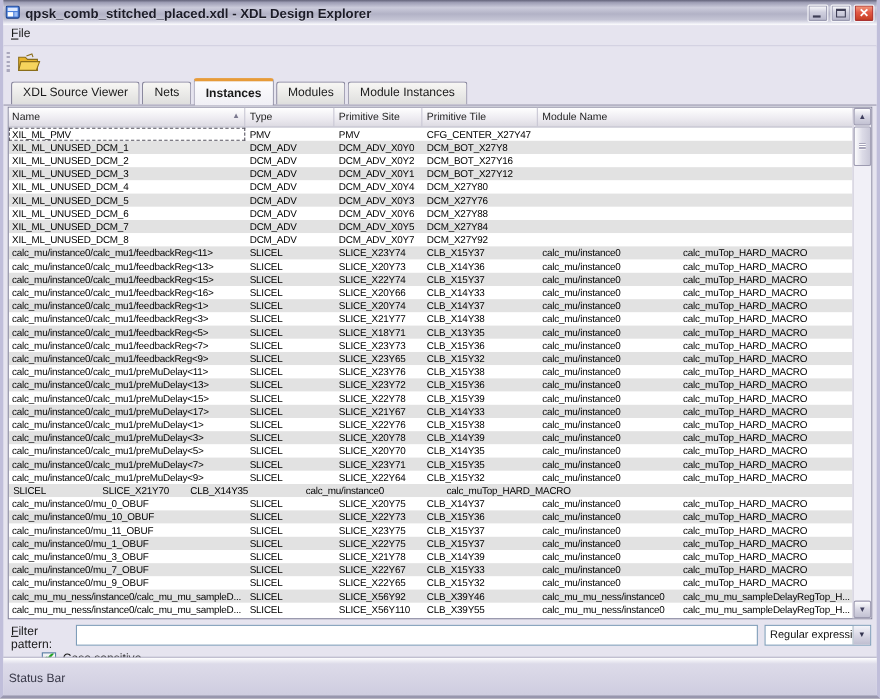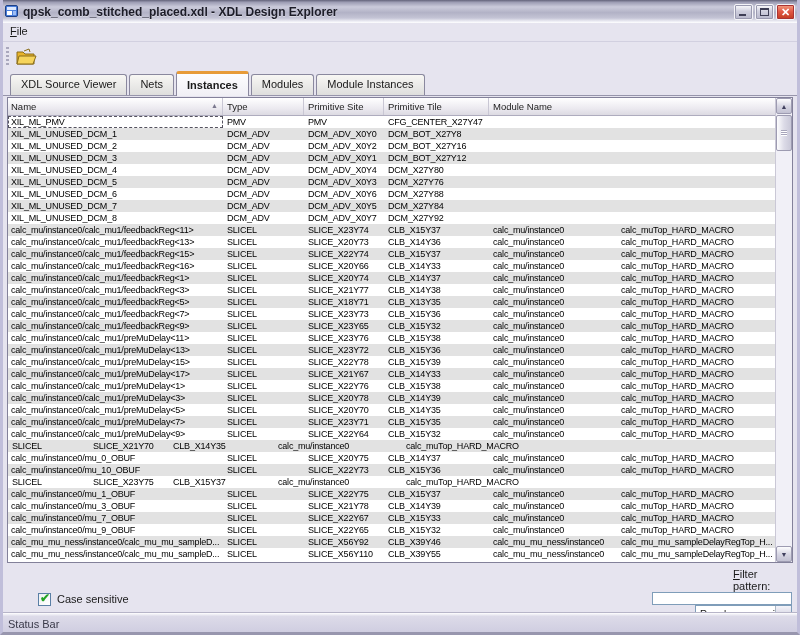--- a/index.html
+++ b/index.html
@@ -74,32 +74,32 @@
     display:flex; align-items:center; justify-content:center; cursor:pointer;
   }
   .sthumb {
     height:36px; margin-top:1px; border:1px solid #9d9bb1; border-radius:2px;
     background:linear-gradient(90deg,#fdfdfe,#dcdbe7 50%,#c9c8d8); position:relative; cursor:pointer;
   }
   .sthumb::after { content:""; position:absolute; left:4px; right:4px; top:14px; height:6px;
     background:repeating-linear-gradient(180deg,#a7a5ba 0 1px,#fff 1px 2px); }
   .strack { flex:1; }
   
-  .filterrow { position:absolute; left:7px; right:5px; top:568px; height:20px; display:flex; align-items:flex-end;flex-direction:column; }
+  .filterrow { position:absolute; left:7px; right:5px; top:568px; height:20px; display:flex; align-items:flex-start; }
   .filter-label { font-size:11px; color:#1a1a1a; width:59px; flex:0 0 auto; }
   .filter-input { flex:1; height:19px; border:1px solid #7f9db9; background:#fff; font-size:10px; padding:0 3px; font-family:"Liberation Sans",sans-serif; }
   .combo { width:97px; height:19px; margin-left:6px; border:1px solid #7f9db9; background:#fff; display:flex; align-items:center; cursor:pointer; }
   .combo-text { flex:1; font-size:10px; color:#111; padding-left:4px; white-space:nowrap; overflow:hidden; }
   .combo-btn { width:16px; height:17px; border-left:1px solid #aab7c5; background:linear-gradient(180deg,#f4f4fa,#d6d5e3 55%,#bfbed0); font-size:7px; color:#33334f; display:flex; align-items:center; justify-content:center; }
   .checkrow { position:absolute; left:35px; top:591px; height:16px; display:flex; align-items:center; }
   .checkbox { width:13px; height:13px; border:1px solid #5a7fa5; background:linear-gradient(135deg,#eef0f2,#ffffff); position:relative; cursor:pointer; }
   .checkbox .tick { position:absolute; left:1px; top:-3px; color:#23a323; font-size:12px; font-weight:bold; }
   .check-label { font-size:11px; color:#1a1a1a; margin-left:6px; }
   .statusbar {
-    position:absolute; left:-3px; right:-3px; bottom:-3px; height:23px;
+    position:absolute; left:-3px; right:-3px; bottom:-3px; height:38px;
     background:linear-gradient(180deg,#ffffff 0%,#dddbe9 15%,#cdcbdf 100%);
     border-top:1px solid #b7b5c8; display:flex; align-items:center; padding:0 8px;
   }
   .status-text { font-size:11px; color:#3a3a4a; }
 </style>
 </head>
 <body>
 
 <div class="window">
 
@@ -393,20 +393,21 @@
           </div>
           <div class="trow alt">
             <div class="cell c0">calc_mu/instance0/mu_10_OBUF</div>
             <div class="cell c1">SLICEL</div>
             <div class="cell c2">SLICE_X22Y73</div>
             <div class="cell c3">CLB_X15Y36</div>
             <div class="cell c4">calc_mu/instance0</div>
             <div class="cell c5">calc_muTop_HARD_MACRO</div>
           </div>
           <div class="trow">
+            <div class="cell c0">calc_mu/instance0/mu_11_OBUF</div>
             <div class="cell c1">SLICEL</div>
             <div class="cell c2">SLICE_X23Y75</div>
             <div class="cell c3">CLB_X15Y37</div>
             <div class="cell c4">calc_mu/instance0</div>
             <div class="cell c5">calc_muTop_HARD_MACRO</div>
           </div>
           <div class="trow alt">
             <div class="cell c0">calc_mu/instance0/mu_1_OBUF</div>
             <div class="cell c1">SLICEL</div>
             <div class="cell c2">SLICE_X22Y75</div>

